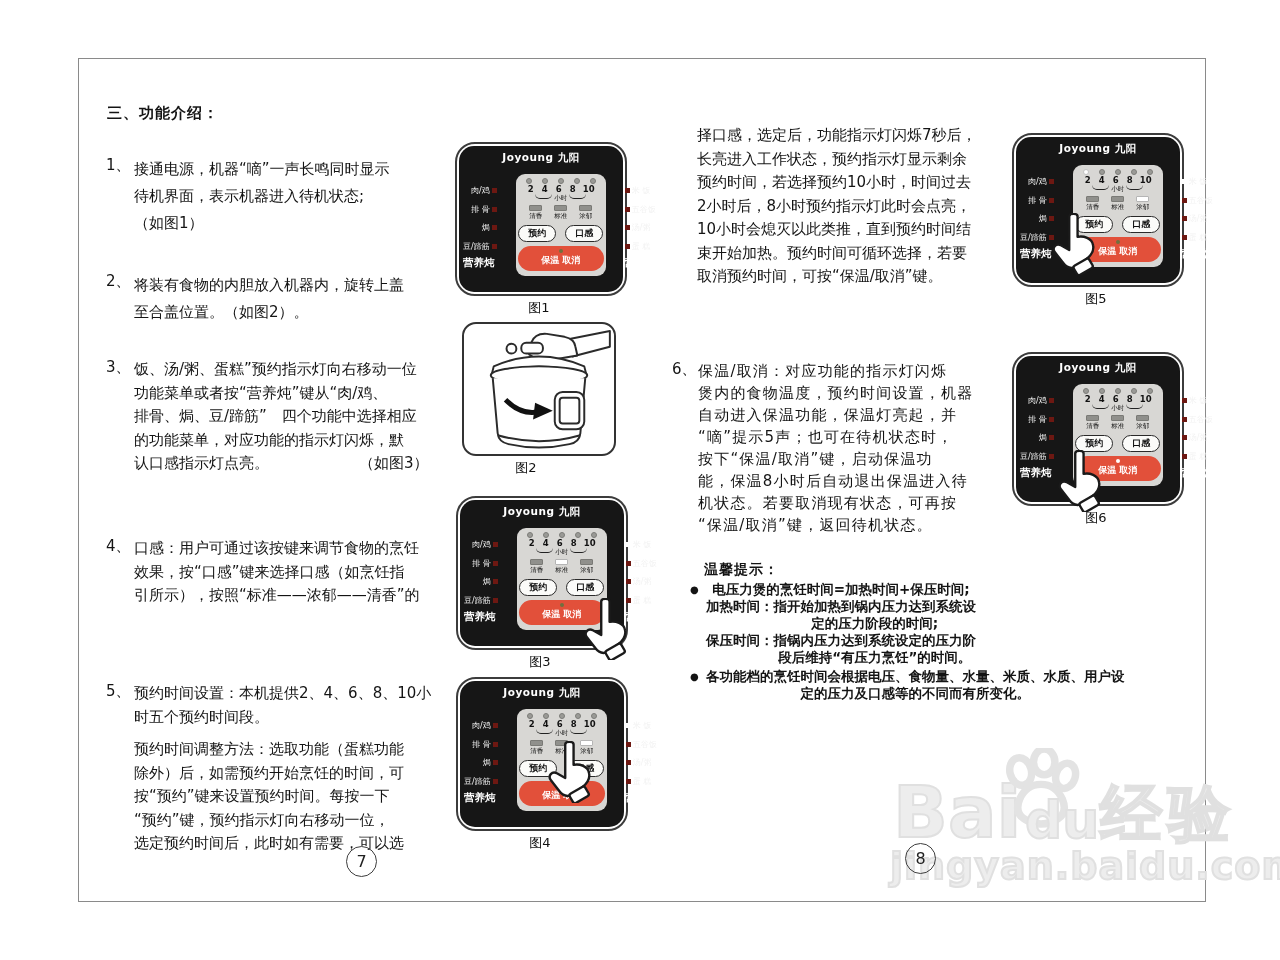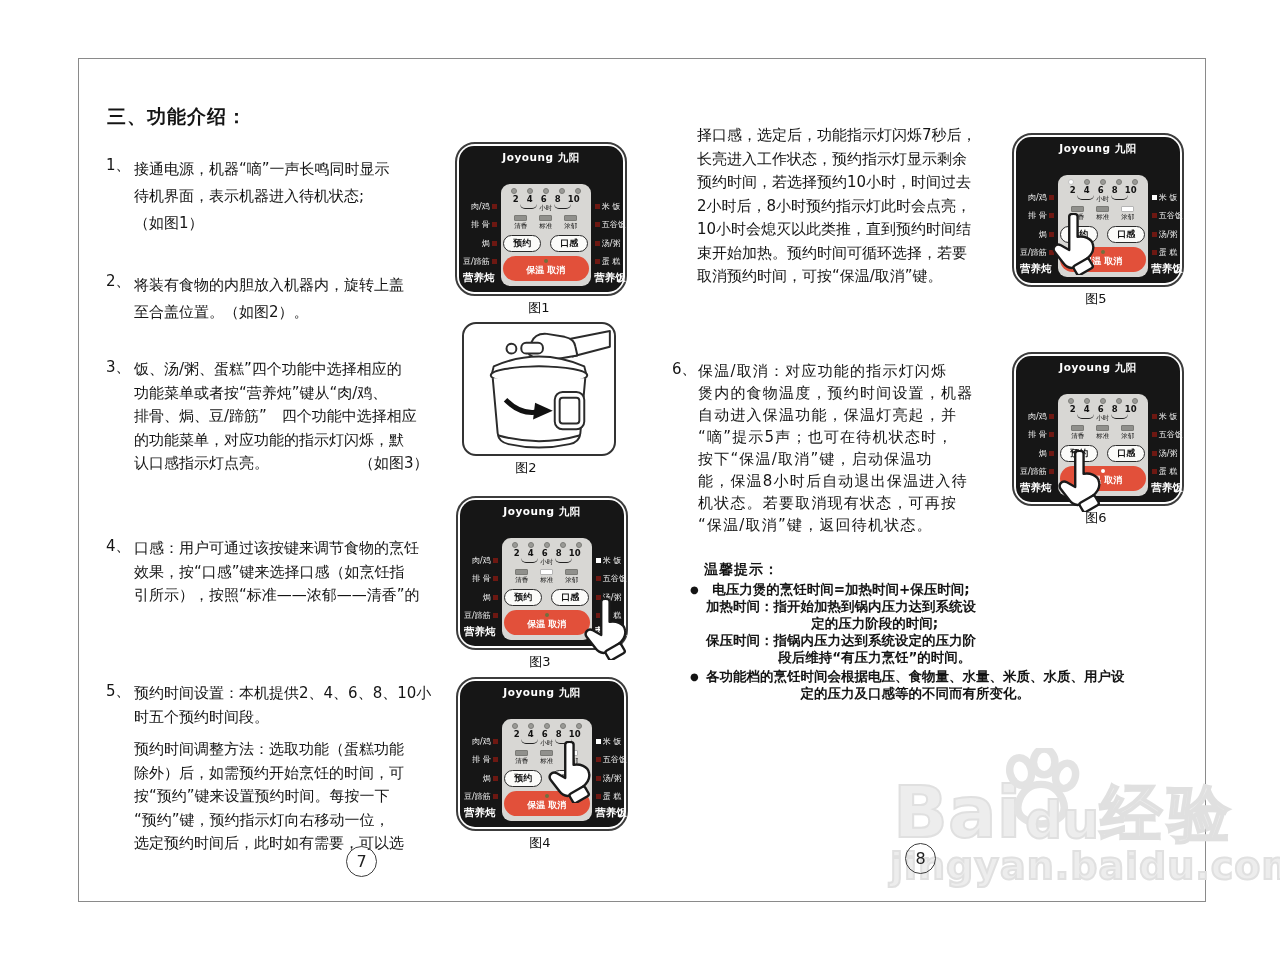--- a/index.html
+++ b/index.html
@@ -4,21 +4,21 @@
 <style>
   html,body{margin:0;padding:0;background:#fff;}
   #canvas{position:relative;width:1280px;height:960px;background:#fff;overflow:hidden;
           font-family:"DejaVu Sans","Liberation Sans",sans-serif;color:#141414;}
   .sheet{position:absolute;left:78px;top:58px;width:1126px;height:842px;
          border:1px solid #8a8a8a;background:#fff;}
   
   .watermark{position:absolute;z-index:2;pointer-events:none;}
   .wm-txt{position:absolute;font-weight:800;color:#ededed;-webkit-text-stroke:2px #e0e0e0;white-space:nowrap;}
   
-  .ttl{position:absolute;font-size:19px;font-weight:bold;letter-spacing:1px;z-index:3;}
+  .ttl{position:absolute;font-size:15px;font-weight:bold;letter-spacing:1px;z-index:3;}
   .item{position:absolute;display:flex;font-size:15px;z-index:3;}
   .item .n{width:28px;flex:none;font-weight:500;}
   .tline{white-space:pre;}
   .lh27 .tline{line-height:27px;}
   .lh24 .tline{line-height:23.5px;}
   .lh22 .tline{line-height:22px;letter-spacing:1.2px;}
   .tips{position:absolute;z-index:3;font-size:13.5px;font-weight:bold;}
   .tips-title{position:absolute;z-index:3;font-size:14px;font-weight:bold;letter-spacing:1px;}
   .tip-row{display:flex;}
   .tip-dot{width:16px;flex:none;font-size:10px;line-height:17px;}
@@ -27,21 +27,21 @@
   .figure{position:absolute;z-index:3;}
   .fig-caption{text-align:center;font-size:13px;margin-top:3px;color:#111;}
   .fig-box{position:relative;}
   .cooker-box{width:150px;height:130px;border:2px solid #333;border-radius:14px;background:#fff;
               display:flex;align-items:center;justify-content:center;}
   
   .pframe{width:168px;height:150px;background:#fff;border:2px solid #3c3c3c;border-radius:20px;position:relative;}
   .pinner{position:absolute;left:2px;top:2px;right:2px;bottom:2px;background:#161616;border-radius:15px;
           display:flex;flex-direction:column;padding:4px 4px 6px;box-sizing:border-box;}
   .p-logo{color:#fff;text-align:center;font-size:10.5px;font-weight:bold;letter-spacing:.5px;height:14px;line-height:14px;}
-  .p-mid{flex:1;display:flex;align-items:flex-end;}
+  .p-mid{flex:1;display:flex;align-items:center;gap:15px;}
   .p-side{width:41px;display:flex;flex-direction:column;justify-content:space-between;padding:2px 0 1px;}
   .p-side .rows{display:flex;flex-direction:column;}
   .side-row{display:flex;align-items:center;height:18.5px;}
   .p-side.left .side-row{justify-content:flex-end;}
   .p-side.right .side-row{justify-content:flex-start;}
   .side-label{color:#f2f2f2;font-size:8px;white-space:nowrap;}
   .side-led{width:5px;height:5px;background:#6d1812;margin:0 2px;flex:none;}
   .side-led.on{background:#fff;}
   .blab{color:#fff;font-size:10.5px;font-weight:bold;white-space:nowrap;}
   .p-side.left .blab{text-align:left;}
@@ -108,21 +108,21 @@
     <span class="n">2、</span>
     <div>
         <div class="tline">将装有食物的内胆放入机器内，旋转上盖</div>
         <div class="tline">至合盖位置。（如图2）。</div>
       </div>
   </div>
 
   <div class="item lh24" style="left:106px;top:358px;width:352px;">
     <span class="n">3、</span>
     <div>
-        <div class="tline">饭、汤/粥、蛋糕”四个功能中选择相应的</div>
+        <div class="tline">饭、汤/粥、蛋糕”预约指示灯向右移动一位</div>
         <div class="tline">功能菜单或者按“营养炖”键从“肉/鸡、</div>
         <div class="tline">排骨、焗、豆/蹄筋”　四个功能中选择相应</div>
         <div class="tline">的功能菜单，对应功能的指示灯闪烁，默</div>
         <div class="tline">认口感指示灯点亮。　　　　　　（如图3）</div>
       </div>
   </div>
 
   <div class="item lh24" style="left:106px;top:537px;width:352px;">
     <span class="n">4、</span>
     <div>

